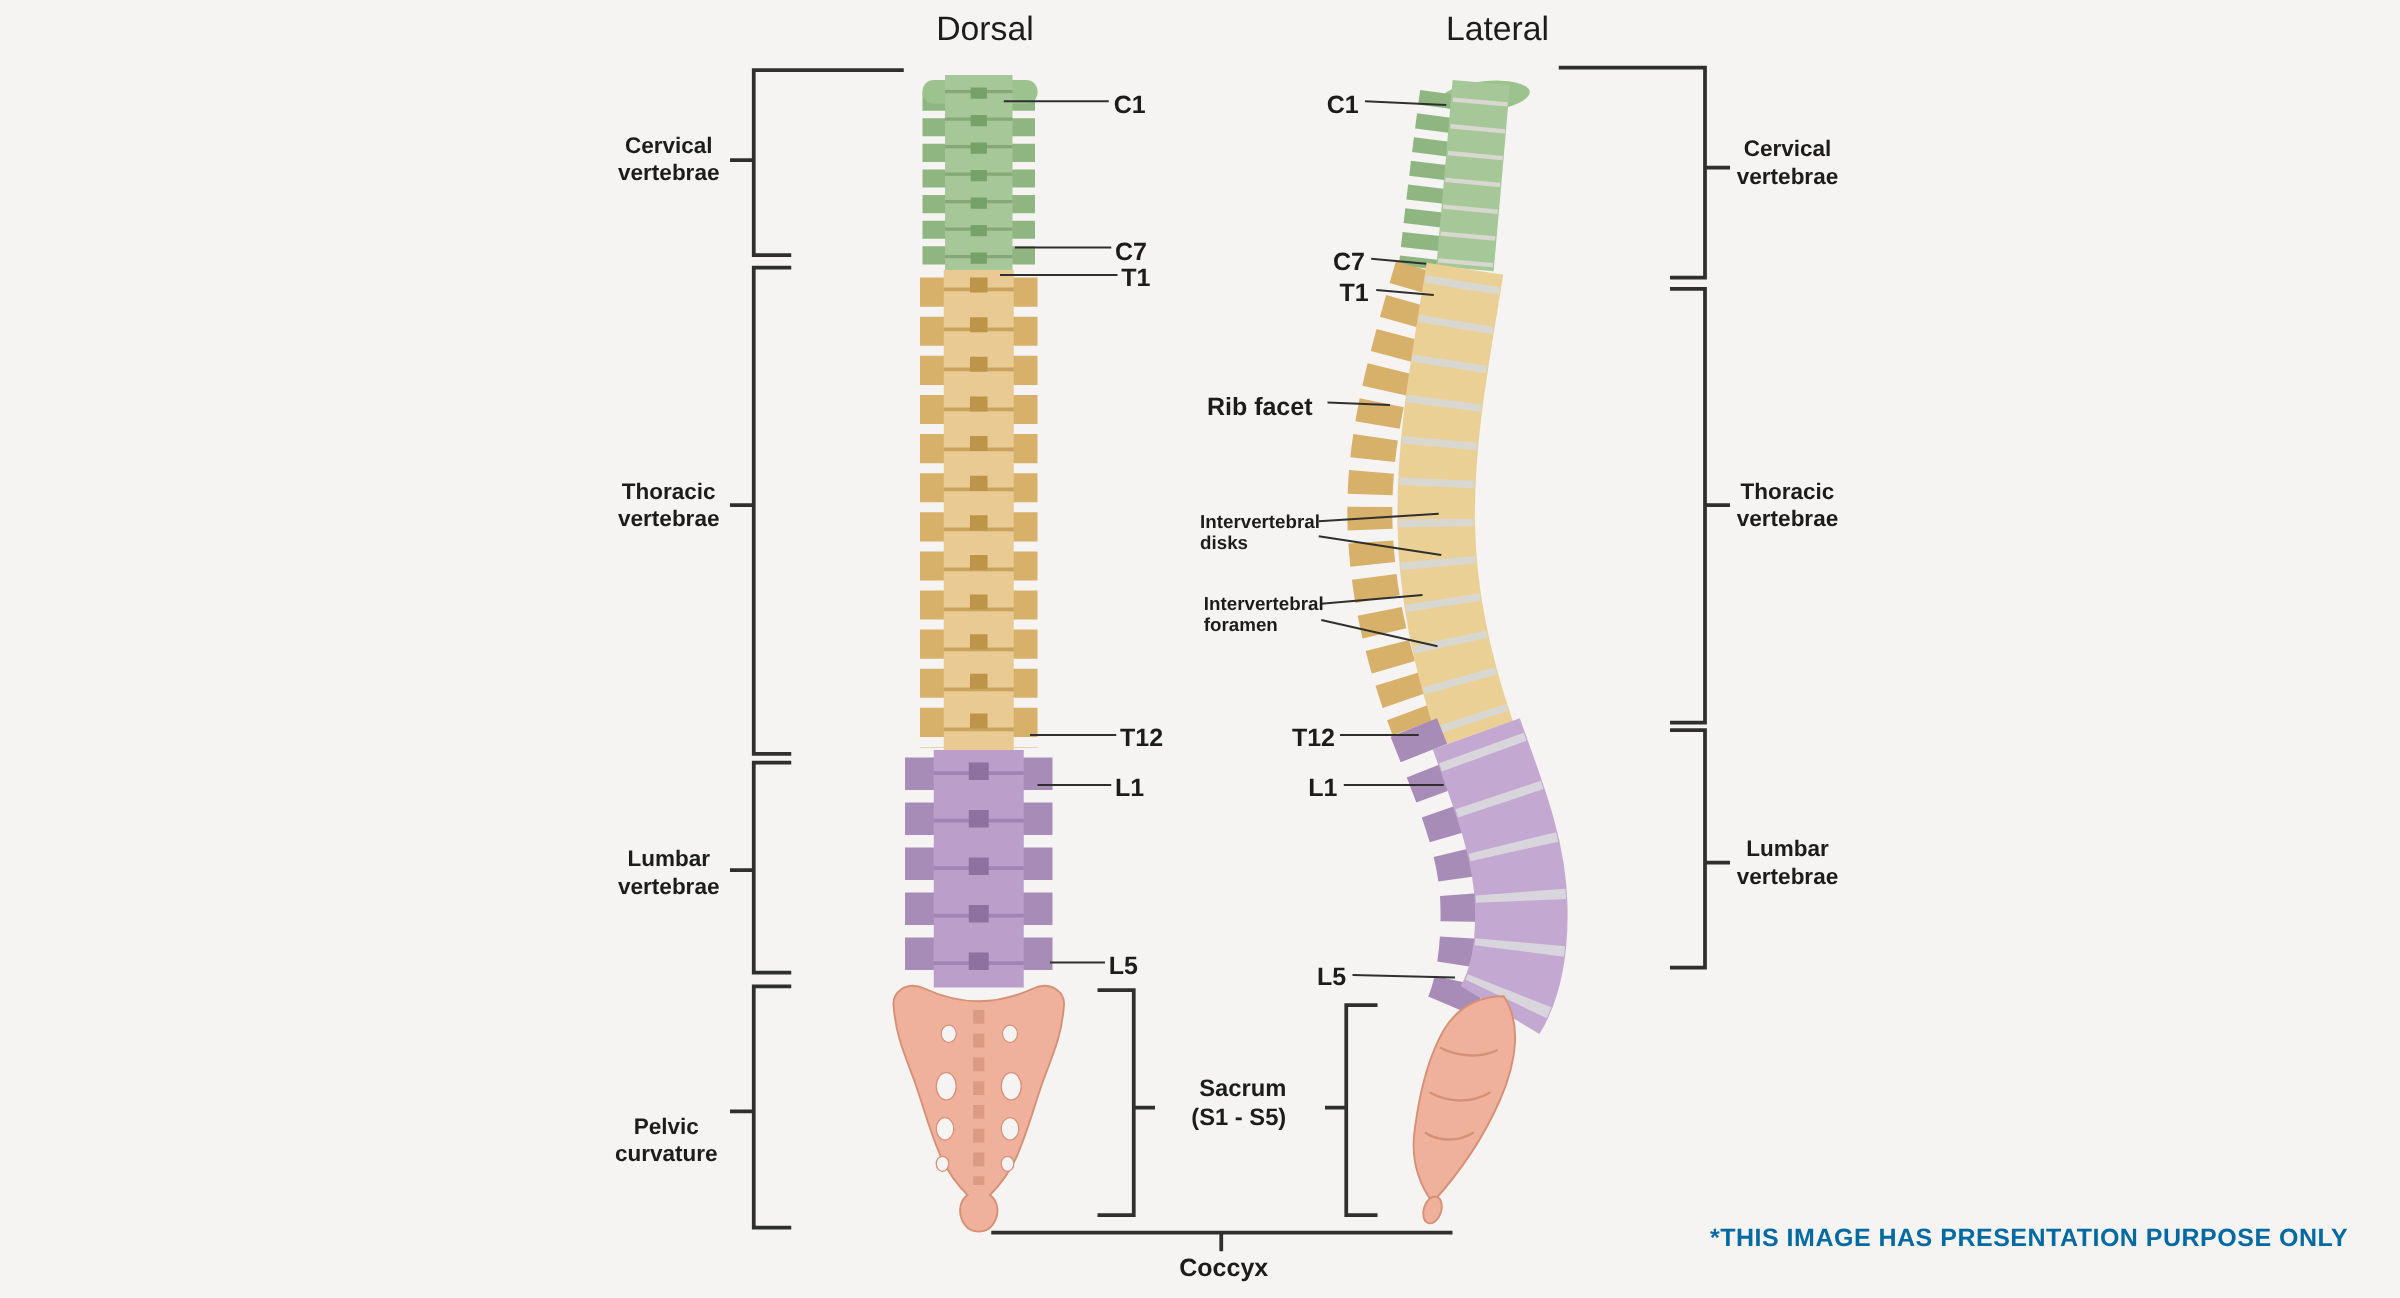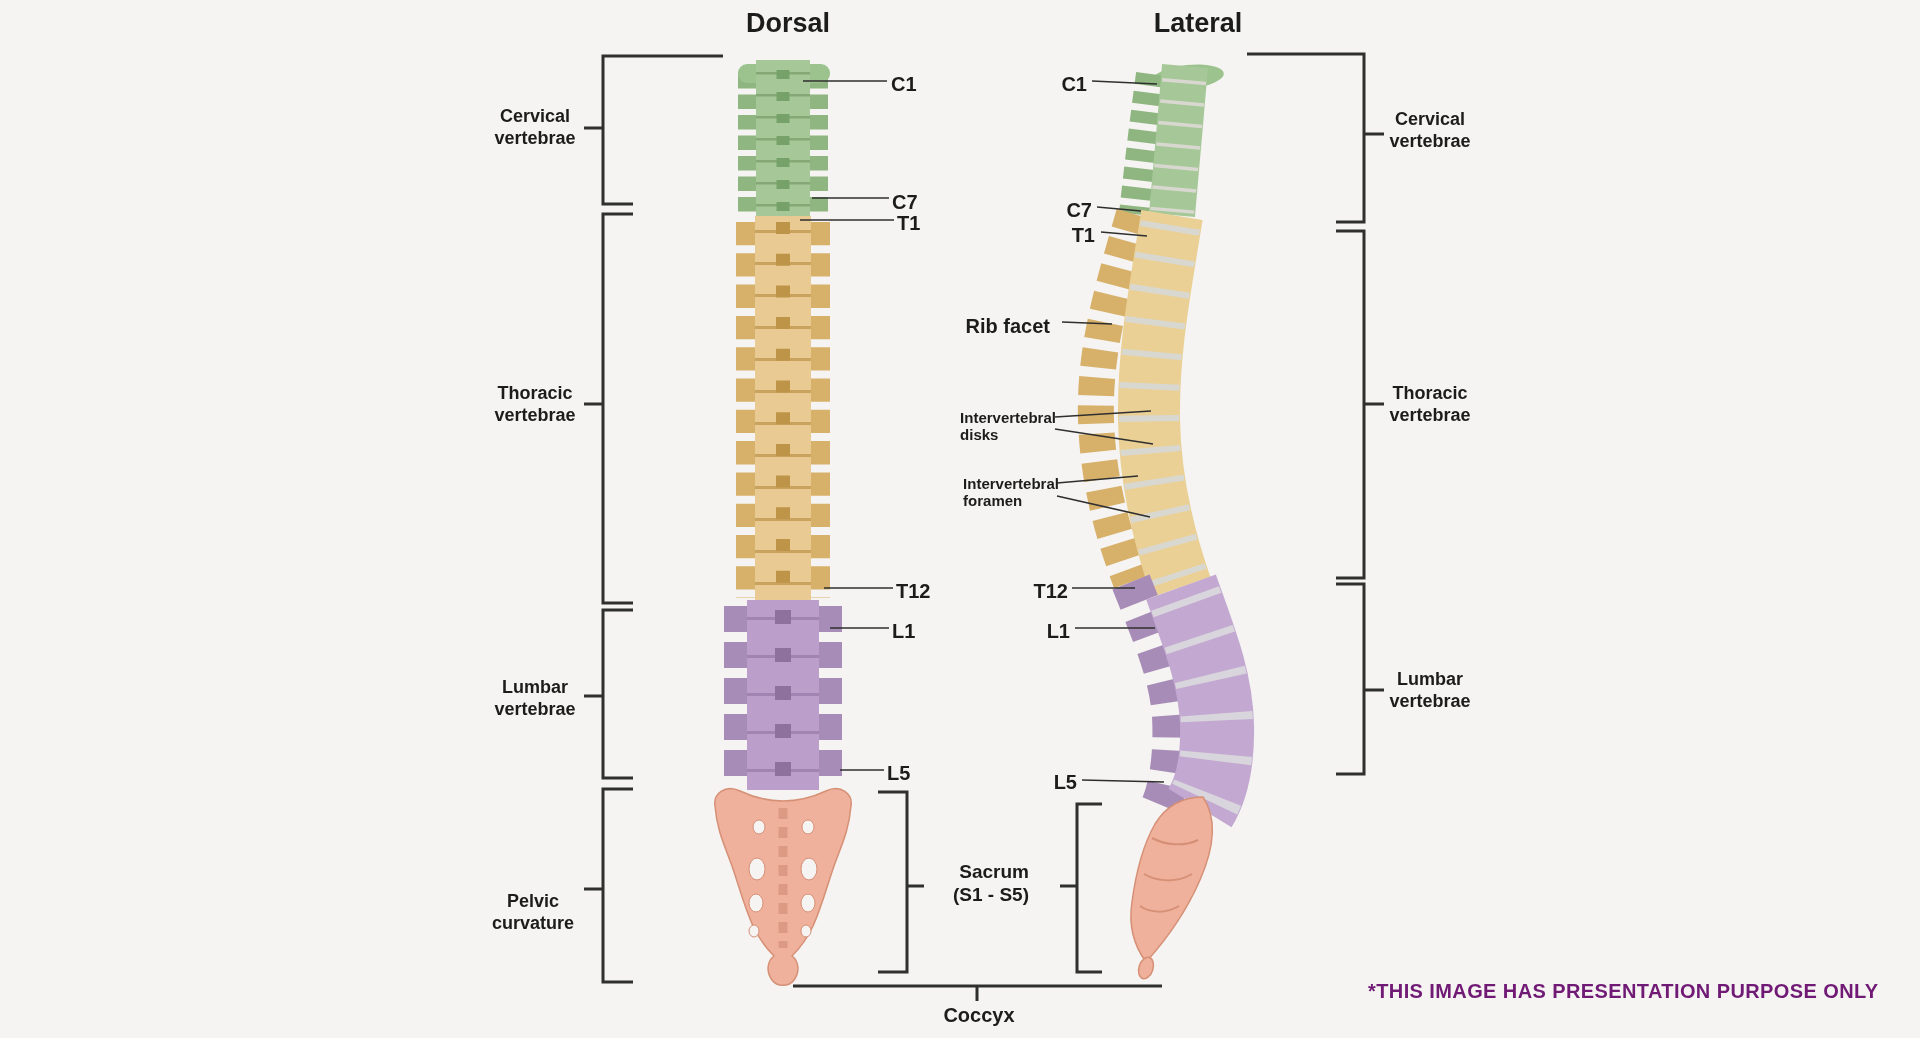--- a/index.html
+++ b/index.html
@@ -6,30 +6,30 @@
     --background:#f5f4f2; --line:#2f2f2f;
     --cervical_green:#a6c898; --thoracic_tan:#e8ca92;
     --lumbar_purple:#bb9fca; --sacrum_salmon:#efb09c; --disk_gray:#d9d8d0;
   }
   *{margin:0;padding:0;box-sizing:border-box}
   html,body{width:1920px;height:1038px;overflow:hidden}
   body{background:var(--background);font-family:"Liberation Sans",sans-serif;color:#1c1c1c}
   #canvas{position:relative;width:1920px;height:1038px}
   svg{position:absolute;left:0;top:0}
 
-  .title{position:absolute;transform:translateX(-50%);font-size:27px;font-weight:bold;white-space:nowrap}
+  .title{position:absolute;transform:translateX(-50%);font-size:27px;font-weight:normal;white-space:nowrap}
   .region-label{position:absolute;transform:translate(-50%,-50%);font-size:18px;line-height:22px;
     font-weight:bold;text-align:center;white-space:pre-line}
   .anno{position:absolute;font-size:20px;font-weight:bold;white-space:nowrap}
   .anno-center{position:absolute;transform:translate(-50%,-50%);font-size:15px;line-height:17px;
     font-weight:bold;white-space:pre-line}
   .big-center{position:absolute;transform:translate(-50%,-50%);font-size:19px;line-height:23px;
     font-weight:bold;text-align:right;white-space:pre-line}
   .coccyx{position:absolute;transform:translateX(-50%);font-size:20px;font-weight:bold}
-  .disclaimer{position:absolute;font-size:20px;font-weight:bold;letter-spacing:.4px;color:#701a75;white-space:nowrap}
+  .disclaimer{position:absolute;font-size:20px;font-weight:bold;letter-spacing:.4px;color:#0369a1;white-space:nowrap}
 
   
   .st{fill:none}
   .ln{stroke:var(--line);stroke-width:1.6;fill:none}
   .br{stroke:var(--line);stroke-width:3;fill:none}
 
   
   .d-cerv-wing{stroke:#8fb680;stroke-width:90;stroke-dasharray:14.5 6}
   .d-cerv-core{stroke:var(--cervical_green);stroke-width:54}
   .d-cerv-sep{stroke:#86a877;stroke-width:54;stroke-dasharray:2.5 19.5;stroke-dashoffset:-12}

